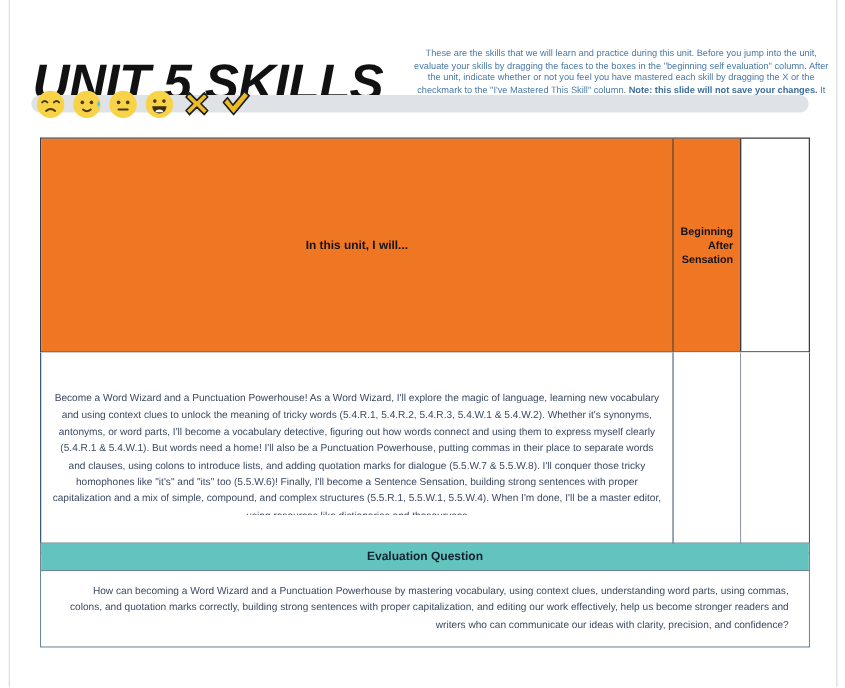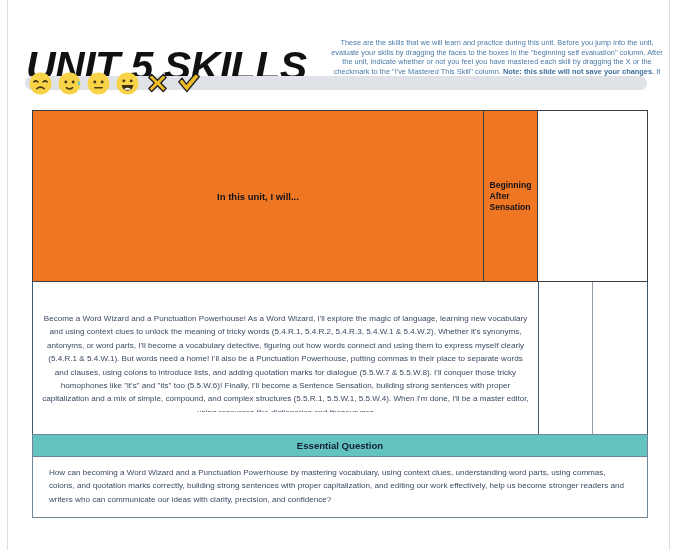--- a/index.html
+++ b/index.html
@@ -118,25 +118,25 @@
     border: 1px solid #3c3d42;
     box-sizing: border-box;
   }
   .th {
     background: #ef7622;
     color: #13131a;
     font-weight: bold;
     display: flex;
     align-items: center;
     justify-content: center;
-    text-align: left;
+    text-align: right;
     box-sizing: border-box;
   }
   .th-main {
-    width: 451px;
+    width: 506px;
     font-size: 9.5px;
     border-right: 1px solid #3c3d42;
   }
   .th-col {
     width: 54px;
     font-size: 8.6px;
     line-height: 11px;
   }
   .th-col.first { border-right: 1px solid #3c3d42; }
 
@@ -190,21 +190,21 @@
     font-size: 9.6px;
     text-align: center;
     padding: 5px 0 5px 0;
     border-bottom: 1px solid #6f8794;
   }
   .eq-body {
     background: #ffffff;
     color: #3b4a63;
     font-size: 8.1px;
     line-height: 13.4px;
-    text-align: left;
+    text-align: right;
     padding: 9px 16px 11px 16px;
   }
 </style>
 </head>
 <body>
 
 <div id="slide">
 
   <div class="edge-strip"></div>
   <div class="edge-strip-right"></div>
@@ -292,17 +292,17 @@
       <div class="td-main">
         <div class="body-text">Become a Word Wizard and a Punctuation Powerhouse! As a Word Wizard, I'll explore the magic of language, learning new vocabulary and using context clues to unlock the meaning of tricky words (5.4.R.1, 5.4.R.2, 5.4.R.3, 5.4.W.1 &amp; 5.4.W.2). Whether it's synonyms, antonyms, or word parts, I'll become a vocabulary detective, figuring out how words connect and using them to express myself clearly (5.4.R.1 &amp; 5.4.W.1). But words need a home! I'll also be a Punctuation Powerhouse, putting commas in their place to separate words and clauses, using colons to introduce lists, and adding quotation marks for dialogue (5.5.W.7 &amp; 5.5.W.8). I'll conquer those tricky homophones like "it's" and "its" too (5.5.W.6)! Finally, I'll become a Sentence Sensation, building strong sentences with proper capitalization and a mix of simple, compound, and complex structures (5.5.R.1, 5.5.W.1, 5.5.W.4). When I'm done, I'll be a master editor, using resources like dictionaries and thesauruses</div>
       </div>
       <div class="td-col first"></div>
       <div class="td-col"></div>
     </div>
 
   </div>
 
   <div class="eq">
-    <div class="eq-header">Essential Question</div>
+    <div class="eq-header">Evaluation Question</div>
     <div class="eq-body">How can becoming a Word Wizard and a Punctuation Powerhouse by mastering vocabulary, using context clues, understanding word parts, using commas, colons, and quotation marks correctly, building strong sentences with proper capitalization, and editing our work effectively, help us become stronger readers and writers who can communicate our ideas with clarity, precision, and confidence?</div>
   </div>
 
 </div>
 
 </body></html>

